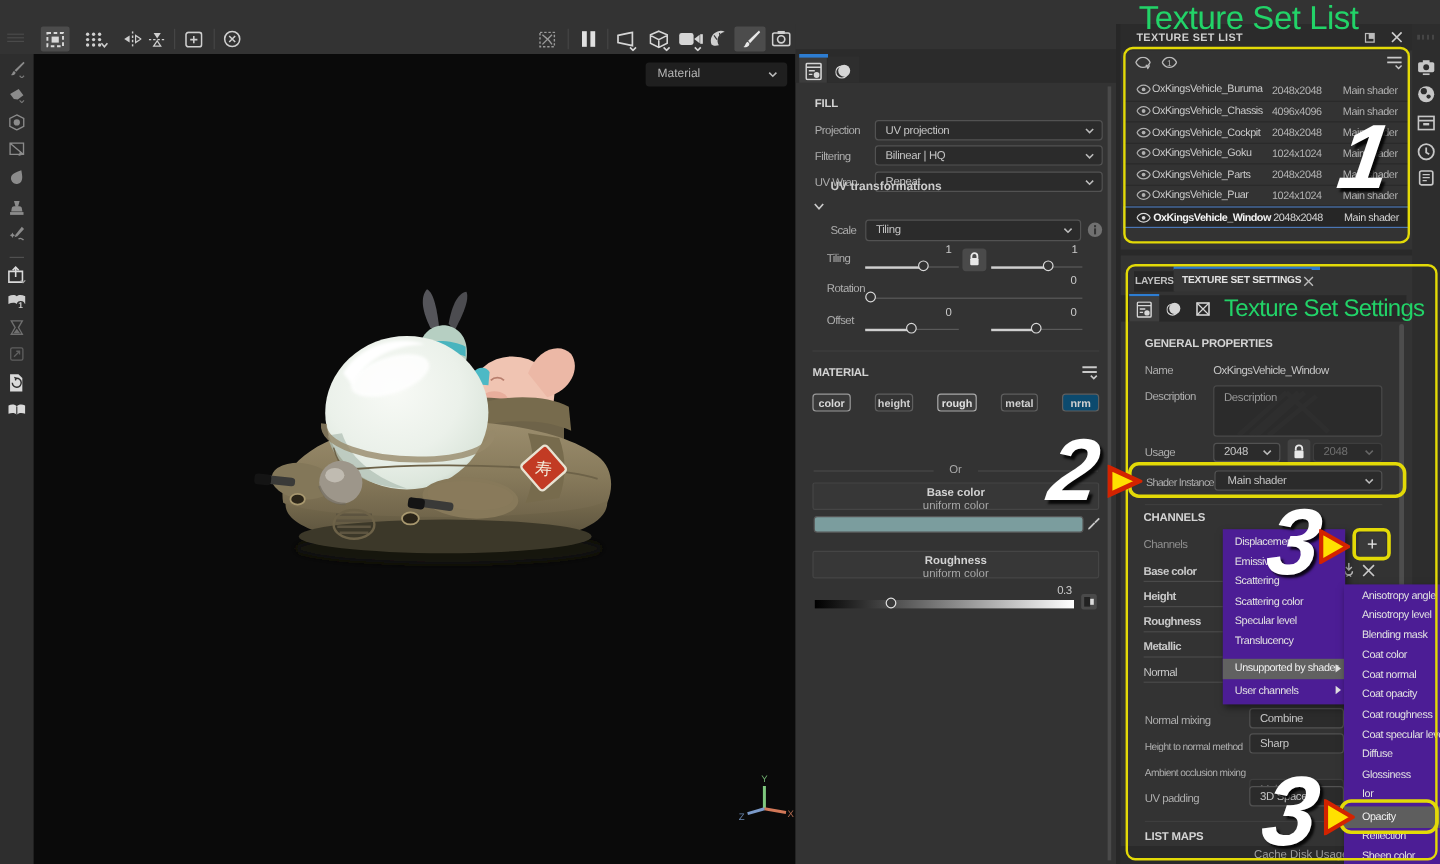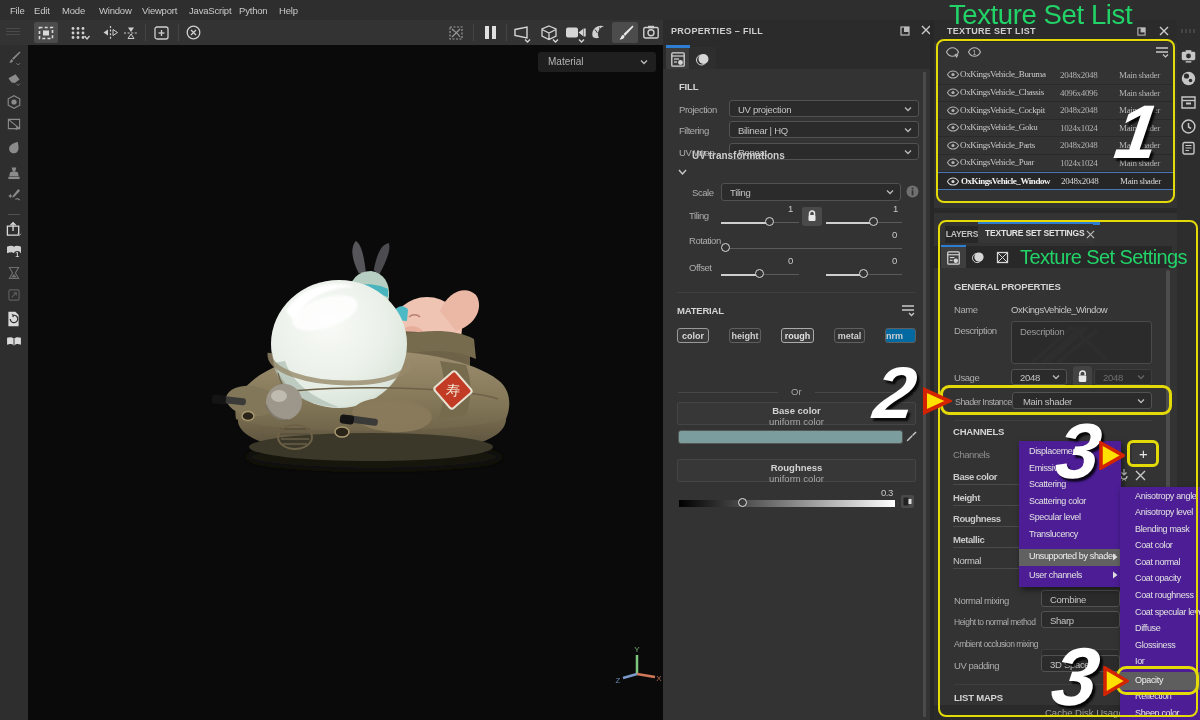--- a/index.html
+++ b/index.html
@@ -29,49 +29,39 @@
 .lbl { color:#adadad; font-size:9.5px; letter-spacing:-0.45px; white-space:nowrap; }
 .dd { position:absolute; background:#2b2b2b; border:1px solid #525252; border-radius:3px;
   color:#c4c4c4; font-size:9.5px; letter-spacing:-0.3px; white-space:nowrap; }
 .dd .tx { position:absolute; left:8px; top:50%; transform:translateY(-50%); white-space:nowrap; }
 .chev { position:absolute; right:6px; top:50%; width:8px; height:8px; transform:translateY(-50%); }
 .sechdr { color:#d4d4d4; font-size:9.5px; font-weight:bold; letter-spacing:-0.2px; white-space:nowrap; }
 
 #tsl { position:absolute; left:934px; top:20px; width:243px; height:188px; background:#333333; }
 #tsl-hdr { position:absolute; left:0; top:0; width:243px; height:22px; background:#2b2b2b;
   color:#cfcfcf; font-size:9px; font-weight:bold; letter-spacing:0.3px; }
-.trow { position:absolute; left:2px; width:239px; height:17px; color:#c9c9c9; font-size:9px; letter-spacing:-0.35px; white-space:nowrap;font-family:Liberation Serif, serif; }
+.trow { position:absolute; left:2px; width:239px; height:17px; color:#c9c9c9; font-size:9px; letter-spacing:-0.35px; white-space:nowrap; }
 .trow .nm { position:absolute; left:24px; top:3px; }
 .trow .rs { position:absolute; left:124px; top:3.5px; color:#b2b2b2; }
 .trow .sh { position:absolute; left:183px; top:3.5px; color:#b2b2b2; }
 
 #tss { position:absolute; left:934px; top:213px; width:243px; height:507px; background:#333333; }
 
 #rstrip { position:absolute; left:1177px; top:20px; width:23px; height:700px; background:#2d2d2d; }
 
 .anno-green { position:absolute; color:#22d368; font-family:"Liberation Sans", sans-serif; white-space:nowrap; }
 .ybox { position:absolute; border:3px solid #e3da07; border-radius:8px; }
 .bignum { position:absolute; color:#ffffff; font-weight:bold; font-style:italic;
   text-shadow:3px 3px 2px rgba(0,0,0,0.85); }
 .menu { position:absolute; background:#4c1d95; color:#e2e2e2; font-size:9px; letter-spacing:-0.35px; white-space:nowrap; }
 .menu .mi { position:absolute; left:10px; white-space:nowrap; }
 </style>
 </head>
 <body>
 <div id="stage">
-  <div id="menubar">
-    <span style="left:10px">File</span>
-      <span style="left:34px">Edit</span>
-    <span style="left:62px">Mode</span>
-      <span style="left:99px">Window</span>
-    <span style="left:142px">Viewport</span>
-      <span style="left:189px">JavaScript</span>
-    <span style="left:239px">Python</span>
-      <span style="left:279px">Help</span>
-  </div>
   <div id="toolbar">
     <div style="position:absolute;left:6px;top:8px;width:14px;height:1px;background:#4a4a4a"></div>
     <div style="position:absolute;left:6px;top:11px;width:14px;height:1px;background:#4a4a4a"></div>
     <div style="position:absolute;left:6px;top:14px;width:14px;height:1px;background:#4a4a4a"></div>
     <div class="tbtn tsel" style="left:34px;width:24px"></div>
     <svg class="abs" style="left:38px;top:6px" width="16" height="14" viewBox="0 0 16 14">
       <rect x="1.5" y="1.5" width="13" height="11" fill="none" stroke="#d9d9d9" stroke-width="1.6" stroke-dasharray="3 2.2"></rect>
       <rect x="5" y="4.5" width="6" height="5" fill="#d9d9d9"></rect>
     </svg>
     <svg class="abs" style="left:70px;top:6px" width="20" height="15" viewBox="0 0 20 15">
@@ -304,30 +294,20 @@
       <text x="46" y="36" text-anchor="middle" font-size="8" fill="#b06a50" font-family="Liberation Sans">X</text>
       <text x="5" y="38" text-anchor="middle" font-size="8" fill="#6a87b0" font-family="Liberation Sans">Z</text>
     </svg>
     <div id="matdd">Material
       <svg class="chev" style="right:8px" width="9" height="9" viewBox="0 0 8 8">
           <path d="M1 2.5 L4 5.5 L7 2.5" fill="none" stroke="#bbb" stroke-width="1.3"></path>
         </svg>
     </div>
   </div>
   <div id="props">
-    <div id="props-hdr">
-        <span style="position:absolute;left:8px;top:6px">PROPERTIES – FILL</span>
-      <svg class="abs" style="left:237px;top:6px" width="10" height="10" viewBox="0 0 10 10">
-          <rect x="1" y="1" width="8" height="8" fill="none" stroke="#bbb" stroke-width="1.2"></rect>
-          <rect x="4" y="1" width="5" height="5" fill="#bbb"></rect>
-        </svg>
-      <svg class="abs" style="left:258px;top:5px" width="10" height="10" viewBox="0 0 10 10">
-          <path d="M1 1 L9 9 M9 1 L1 9" stroke="#ccc" stroke-width="1.4"></path>
-        </svg>
-    </div>
     <div style="position:absolute;left:0;top:21px;width:267px;height:28px;background:#2b2b2b"></div>
     <div style="position:absolute;left:3px;top:27px;width:23px;height:22px;background:#3c3c3c"></div>
     <div style="position:absolute;left:3px;top:25px;width:24px;height:2.5px;background:#2d7dd2"></div>
     <svg class="abs" style="left:8px;top:32px" width="14" height="15" viewBox="0 0 14 15">
       <rect x="0.8" y="0.8" width="12.4" height="13.4" rx="1" fill="none" stroke="#d6d6d6" stroke-width="1.3"></rect>
       <line x1="0.8" y1="4" x2="13.2" y2="4" stroke="#d6d6d6" stroke-width="1.2"></line>
       <line x1="3" y1="7" x2="8" y2="7" stroke="#d6d6d6" stroke-width="1.2"></line>
       <line x1="3" y1="10" x2="6" y2="10" stroke="#d6d6d6" stroke-width="1.2"></line>
       <circle cx="9.5" cy="10.5" r="2.4" fill="#d6d6d6"></circle>
     </svg>
@@ -404,21 +384,21 @@
     <div style="position:absolute;left:14px;top:272px;width:239px;height:1px;background:#3e3e3e"></div>
     <div class="sechdr" style="position:absolute;left:14px;top:285px">MATERIAL</div>
     <svg class="abs" style="left:238px;top:284px" width="14" height="13" viewBox="0 0 14 13">
       <path d="M1 2 H13 M1 6 H13" stroke="#c9c9c9" stroke-width="1.6"></path>
         <path d="M8 9 L10.5 11.5 L13 9" fill="none" stroke="#c9c9c9" stroke-width="1.3"></path>
     </svg>
     <div style="position:absolute;left:14px;top:308px;width:32px;height:15px;border:1px solid #9a9a9a;border-radius:3px;background:#3a3a3a;color:#d8d8d8;font-size:9px;font-weight:bold;text-align:center;line-height:14px">color</div>
     <div style="position:absolute;left:66px;top:308px;width:32px;height:15px;border:1px solid #5f5f5f;border-radius:3px;background:#343434;color:#d0d0d0;font-size:9px;font-weight:bold;text-align:center;line-height:14px">height</div>
     <div style="position:absolute;left:118px;top:308px;width:33px;height:15px;border:1px solid #aaaaaa;border-radius:3px;background:#3d3d3d;color:#e0e0e0;font-size:9px;font-weight:bold;text-align:center;line-height:14px">rough</div>
     <div style="position:absolute;left:171px;top:308px;width:31px;height:15px;border:1px solid #5f5f5f;border-radius:3px;background:#343434;color:#d0d0d0;font-size:9px;font-weight:bold;text-align:center;line-height:14px">metal</div>
-    <div style="position:absolute;left:222px;top:308px;width:31px;height:15px;border:1px solid #5f5f5f;border-radius:3px;background:#0369a1;color:#d0d0d0;font-size:9px;font-weight:bold;text-align:left;line-height:14px">nrm</div>
+    <div style="position:absolute;left:222px;top:308px;width:31px;height:15px;border:1px solid #5f5f5f;border-radius:3px;background:#0c4a6e;color:#d0d0d0;font-size:9px;font-weight:bold;text-align:center;line-height:14px">nrm</div>
     <div style="position:absolute;left:15px;top:372px;width:100px;height:1px;background:#484848"></div>
     <div style="position:absolute;left:128px;top:366px;color:#a8a8a8;font-size:9.5px">Or</div>
     <div style="position:absolute;left:152px;top:372px;width:100px;height:1px;background:#484848"></div>
     <div style="position:absolute;left:14px;top:382px;width:239px;height:23px;background:#373737;border:1px solid #454545;border-radius:2px;text-align:center">
       <div style="color:#d2d2d2;font-size:9.5px;font-weight:bold;margin-top:2px">Base color</div>
       <div style="color:#a8a8a8;font-size:9.5px">uniform color</div>
     </div>
     <div style="position:absolute;left:15px;top:410px;width:225px;height:14px;background:#7b9d9e;border:1px solid #555;border-radius:3px"></div>
     <svg class="abs" style="left:243px;top:411px" width="11" height="11" viewBox="0 0 11 11">
       <path d="M9.5 0.5 L6 4 L7 5 L10.5 1.5 Z" fill="#c9c9c9"></path>

